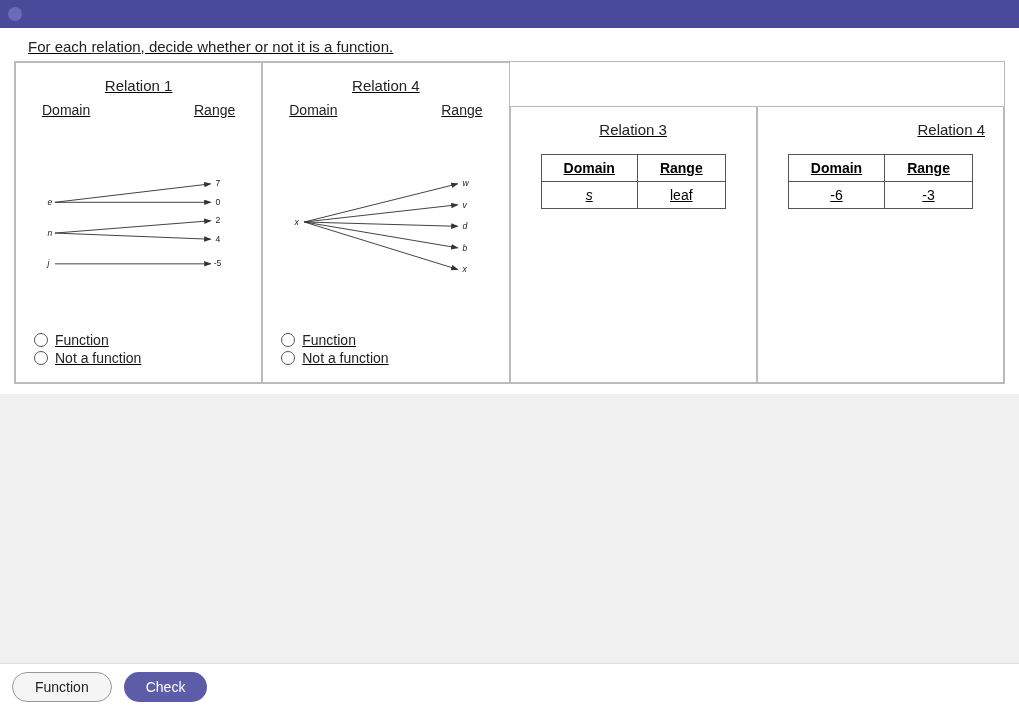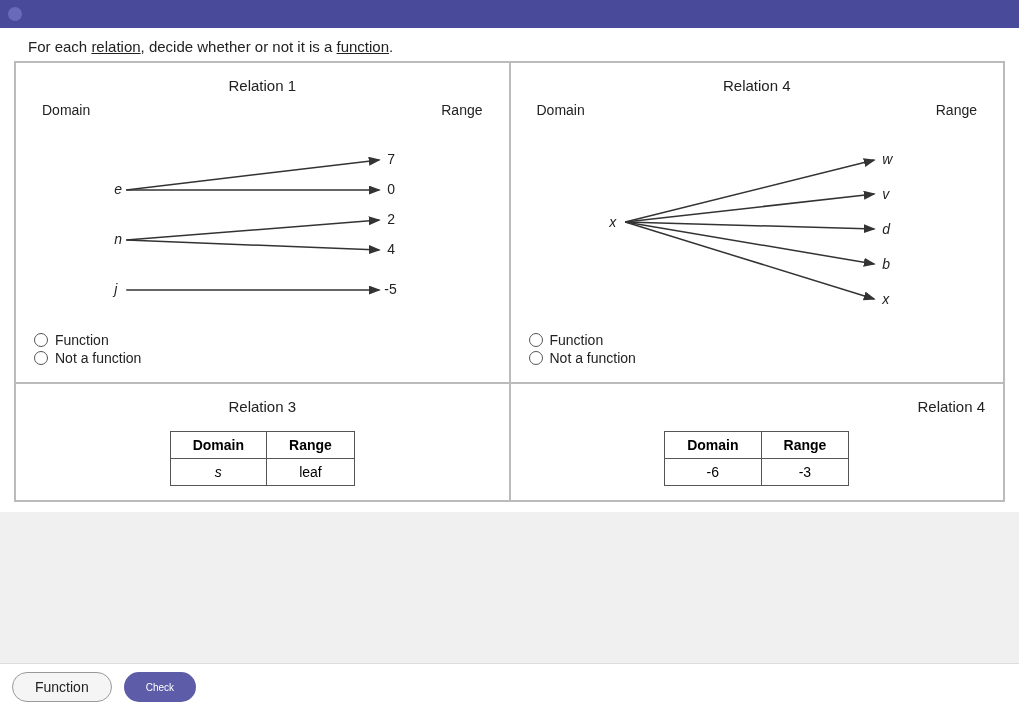--- a/index.html
+++ b/index.html
@@ -31,24 +31,25 @@
       color: #222;
       background: #fff;
     }
     .instruction span.underline {
       text-decoration: underline;
     }
     .main-container {
       background: #fff;
       margin: 0;
       padding: 0 14px 10px 14px;
+      text-decoration: underline;
     }
     .grid-2x2 {
       display: grid;
-      grid-template-columns: 1fr 1fr;
+      grid-template-columns: 1fr 1fr 1fr 1fr;
       grid-template-rows: auto auto;
       border: 1.5px solid #bbb;
       background: #fff;
     }
     .cell {
       border: 1px solid #bbb;
       padding: 14px 18px 14px 18px;
       position: relative;
       background: #fff;
     }
@@ -130,28 +131,29 @@
       padding: 6px 22px;
       font-size: 14px;
       cursor: pointer;
       color: #222;
     }
     .btn-check {
       background: #5c5ca8;
       border: none;
       border-radius: 20px;
       padding: 6px 22px;
-      font-size: 10px;
+      font-size: 14px;
       cursor: pointer;
       color: #fff;
     }
     .cell-bottom {
       display: flex;
       flex-direction: column;
       align-items: center;
+      margin-top: 44px;
     }
   </style>
 </head>
 <body>
 
 <div class="top-bar">
   <div class="top-bar-dot"></div>
 </div>
 
 <div class="main-container">

